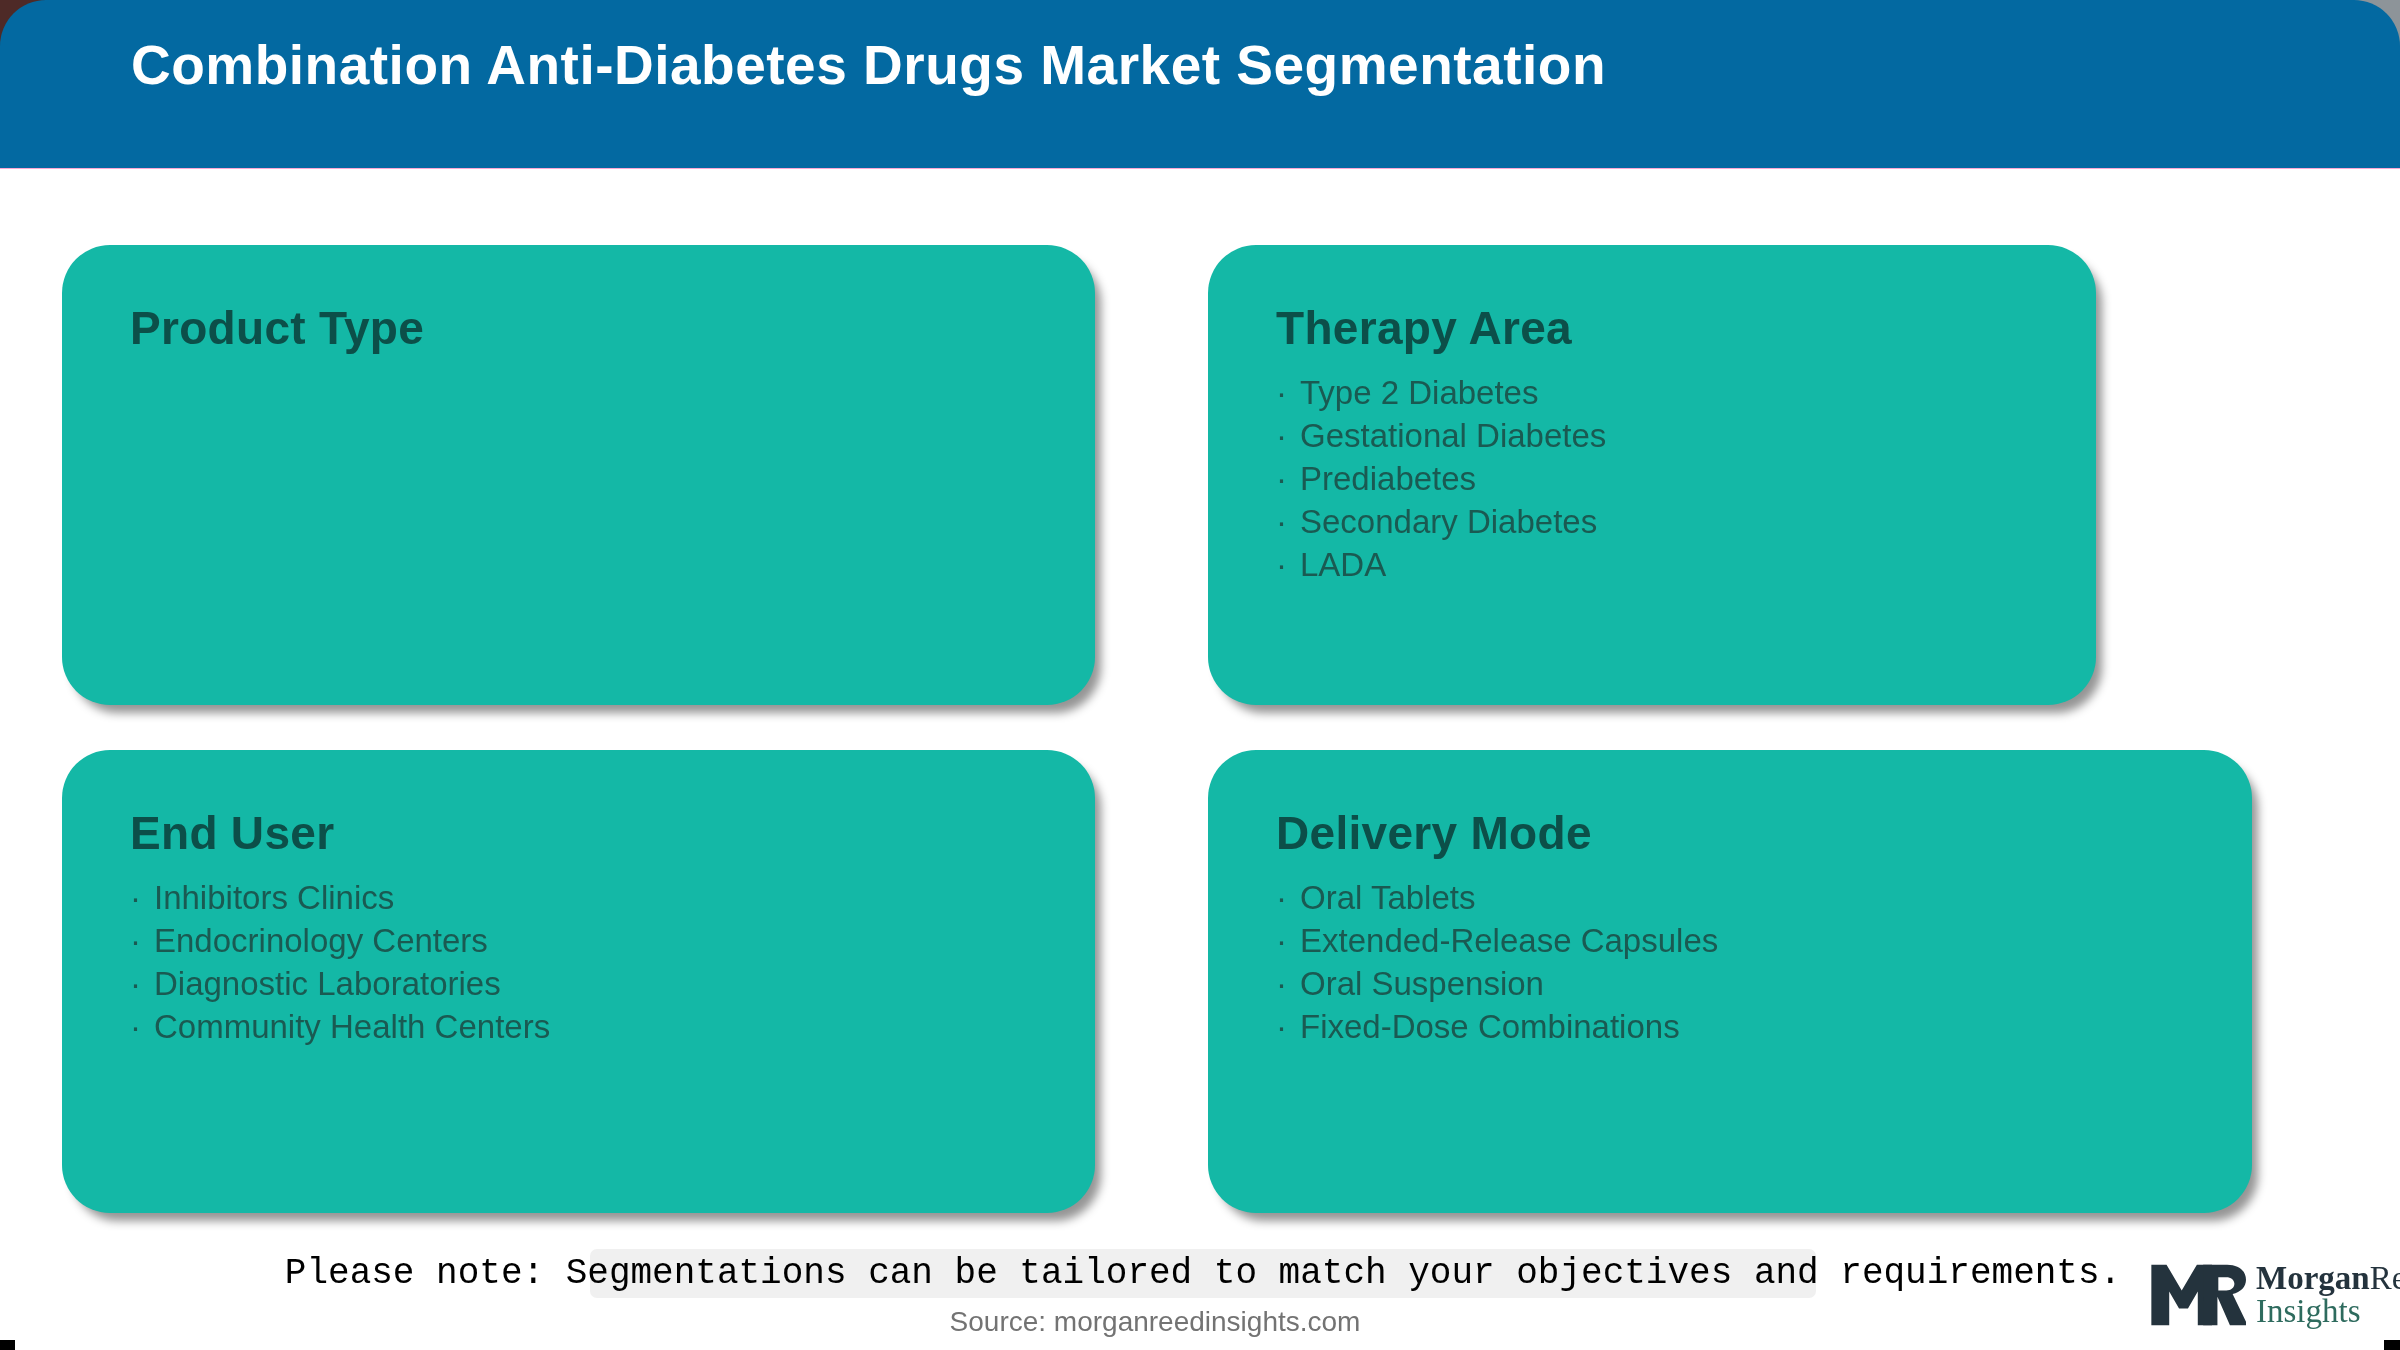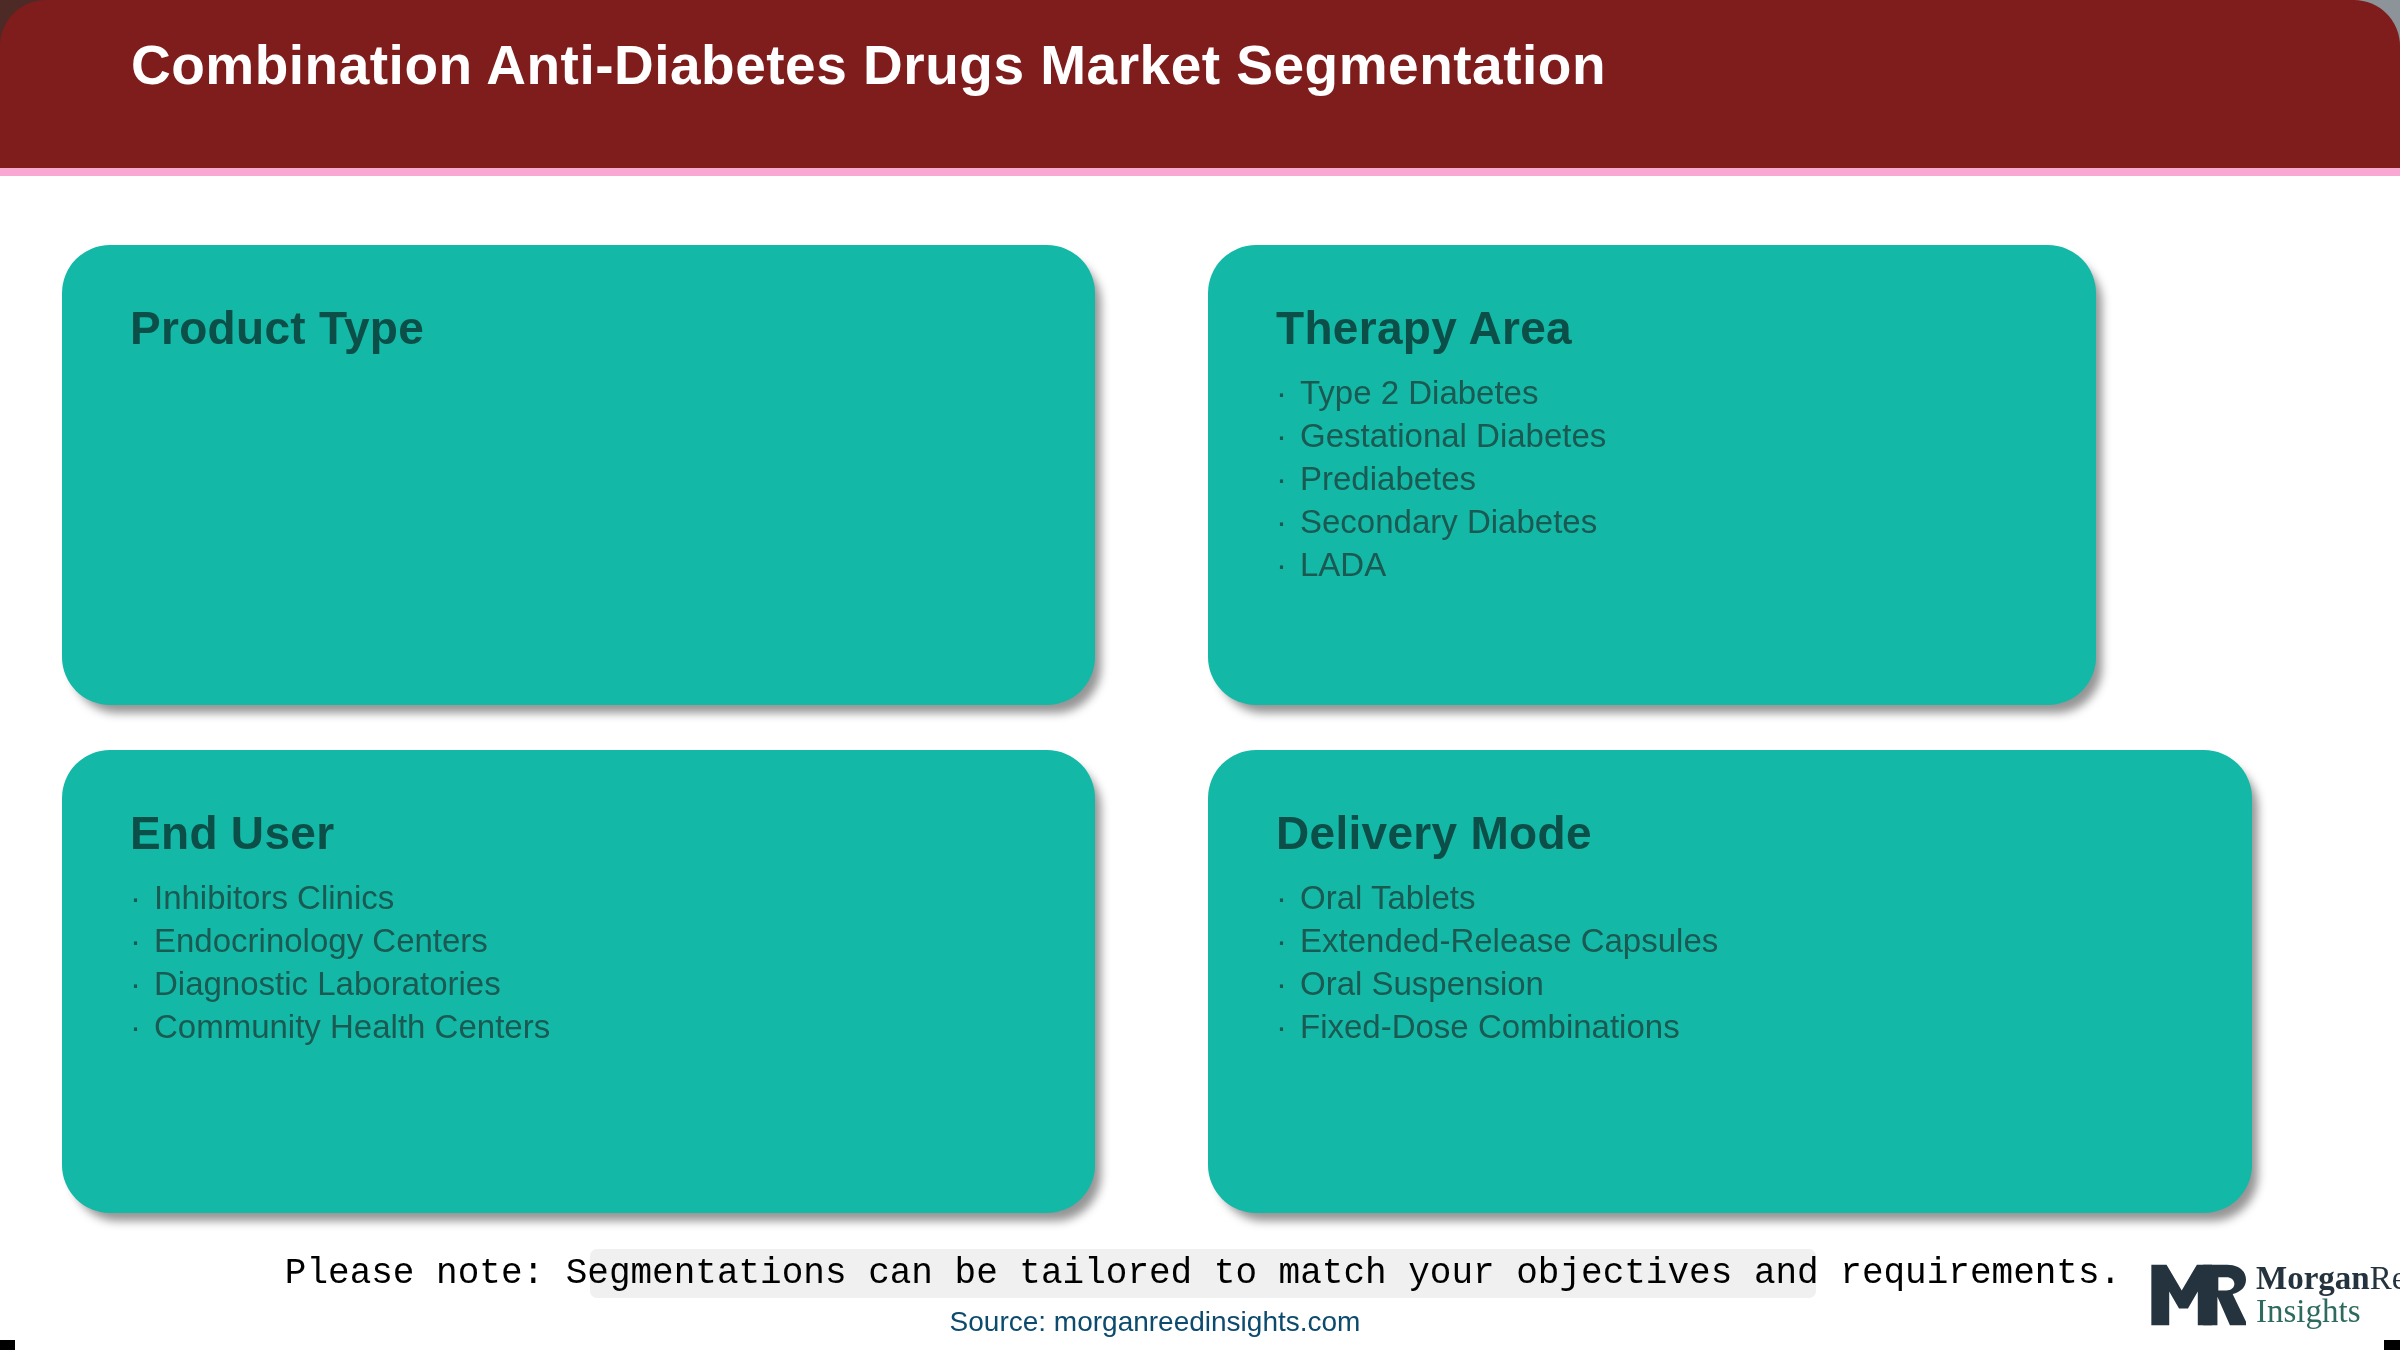--- a/index.html
+++ b/index.html
@@ -10,23 +10,23 @@
     position: relative;
     overflow: hidden;
   }
 
   
   .corner-bg-left  { position:absolute; top:0; left:0;  width:74px; height:74px; background:#4E2A27; }
   .corner-bg-right { position:absolute; top:0; right:0; width:74px; height:74px; background:#8D9499; }
 
   .header {
     position: absolute; top: 0; left: 0; width: 2400px; height: 168px;
-    background: #7f1d1d;
+    background: #0369a1;
     border-radius: 46px 46px 0 0;
-    border-bottom: 8px solid #f9a8d4;
+    border-bottom: 1px solid #f9a8d4;
   }
   .header-title {
     position: absolute; left: 131px; top: 33px;
     font-size: 55px; font-weight: bold; color: #ffffff;
     letter-spacing: 0.5px; white-space: nowrap;
   }
 
   .card {
     position: absolute;
     background: #14b8a6;
@@ -58,21 +58,21 @@
     position: absolute; left: 590px; top: 1249px; width: 1226px; height: 49px;
     background: #F0F0F0; border-radius: 7px;
     display: flex; align-items: center; justify-content: center;
   }
   .note-text {
     color: #000000; font-size: 36px; white-space: nowrap; font-family: Liberation Mono, monospace;
   }
   .source-line {
     position: absolute; top: 1306px; left: 355px; width: 1600px;
     text-align: center;
-    color: #0c4a6e; font-size: 28px;
+    color: #737373; font-size: 28px;
   }
 
   .logo {
     position: absolute; left: 2146px; top: 1260px;
     display: flex; align-items: center; gap: 10px;
   }
   .logo-text { display: flex; flex-direction: column; line-height: 33px; }
   .logo-name {
     font-family: "Liberation Serif", serif;
     font-size: 33px; color: #24333D; white-space: nowrap;

